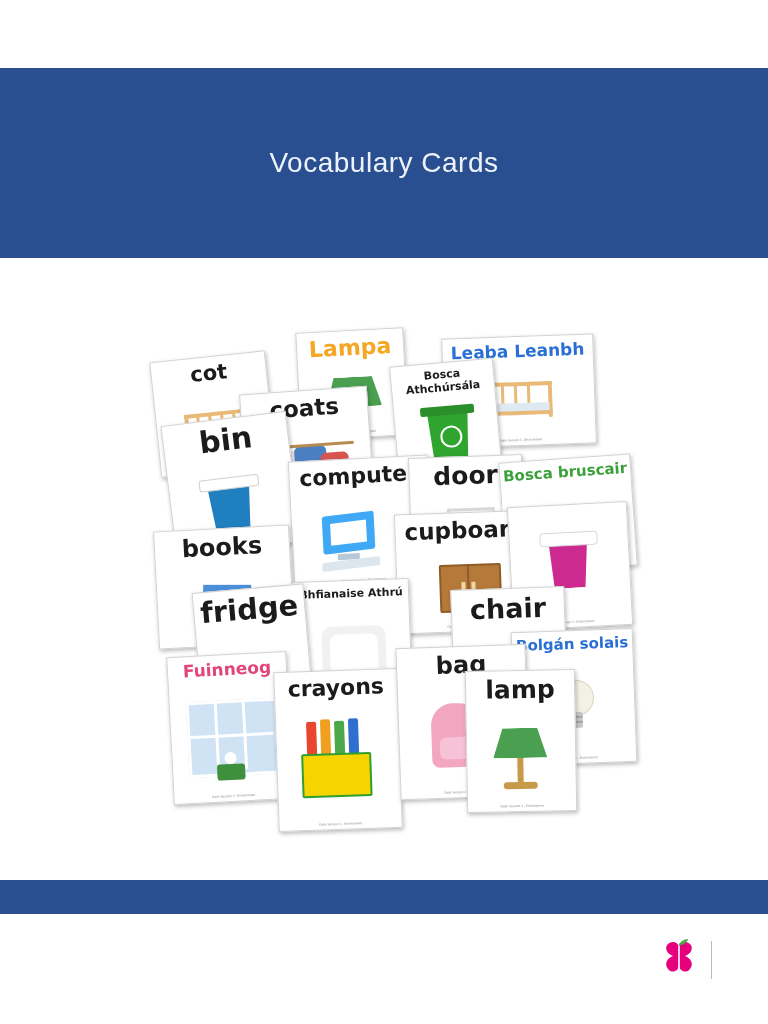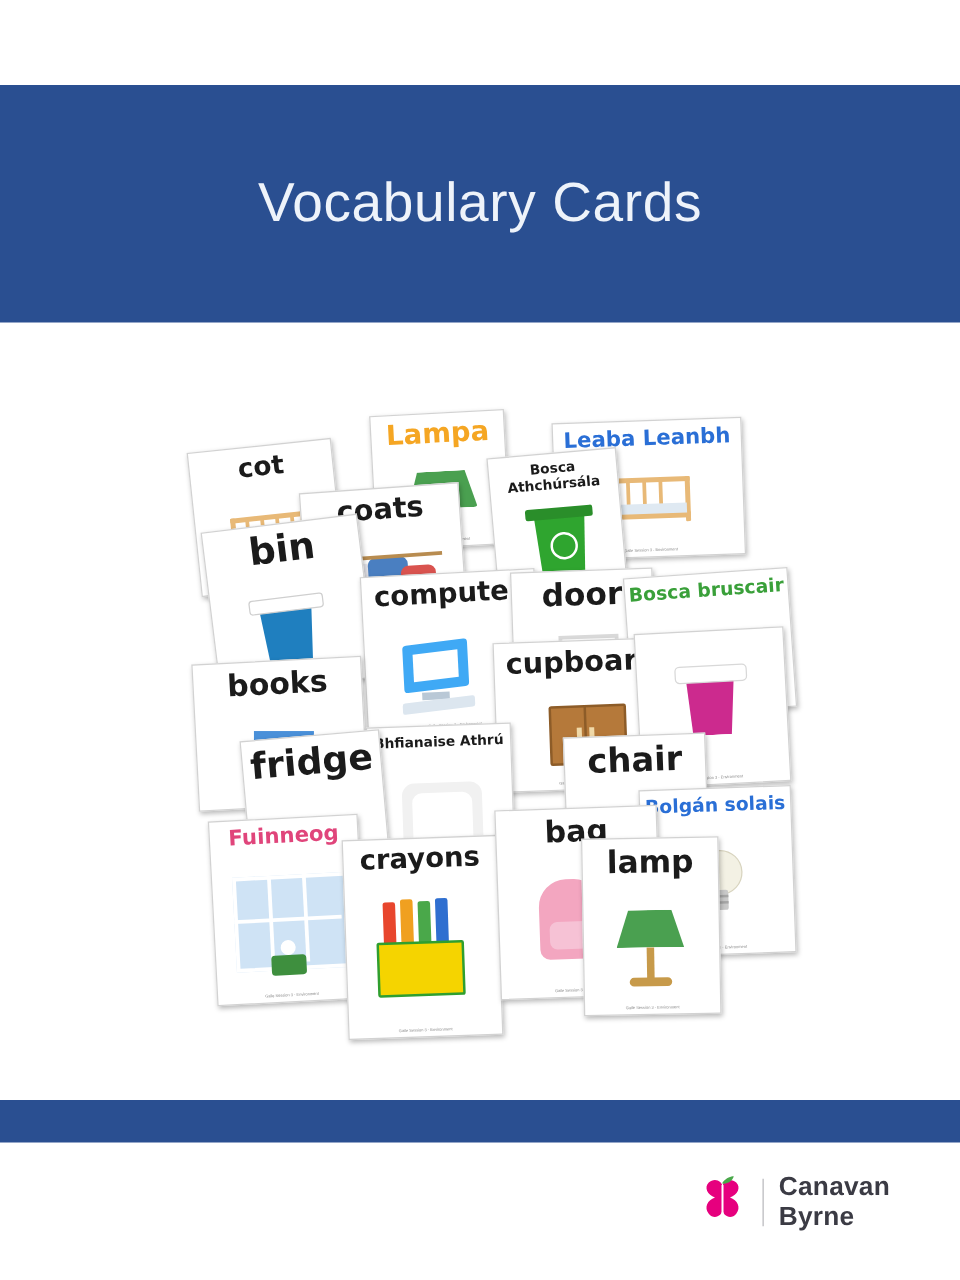--- a/index.html
+++ b/index.html
@@ -23,21 +23,21 @@
     width: 768px;
     height: 190px;
     background: #2a4f91;
     display: flex;
     flex-direction: column;
     align-items: center;
     justify-content: center;
   }
   .header-title {
     color: #eef3fa;
-    font-size: 44px;
+    font-size: 28px;
     font-weight: 400;
     line-height: 1.28;
     text-align: center;
     letter-spacing: 0.5px;
   }
 
   
   .footer-band {
     position: absolute;
     left: 0;
@@ -353,17 +353,13 @@
 <div class="logo-wrap">
   <div class="logo-mark">
     <svg width="40" height="44" viewBox="0 0 40 44" xmlns="http://www.w3.org/2000/svg">
       <path d="M20 10 C20 4, 13 2, 9 6 C5 10, 8 16, 14 18 C8 20, 5 26, 9 31 C13 36, 20 33, 20 27 Z" fill="#e6007e"></path>
       <path d="M20 10 C20 4, 27 2, 31 6 C35 10, 32 16, 26 18 C32 20, 35 26, 31 31 C27 36, 20 33, 20 27 Z" fill="#e6007e"></path>
       <path d="M19.2 8 L19.2 34 L20.8 34 L20.8 8 Z" fill="#ffffff"></path>
       <path d="M20 6 C23 2, 27 1, 29 1 C28 5, 24 7, 20 7 Z" fill="#4aa84a"></path>
     </svg>
   </div>
   <div class="logo-divider"></div>
-  <div class="logo-text">
-    <div>Canavan</div>
-    <div>Byrne</div>
-  </div>
 </div>
 
 </body></html>

